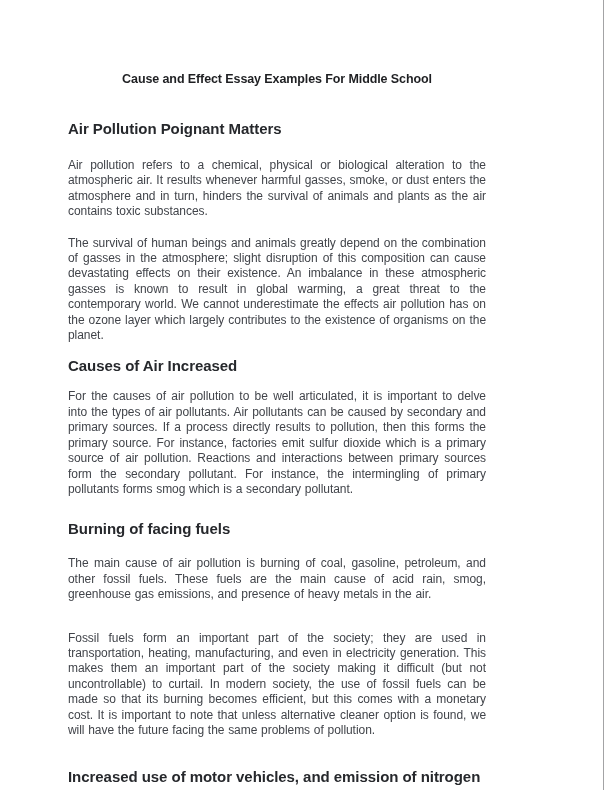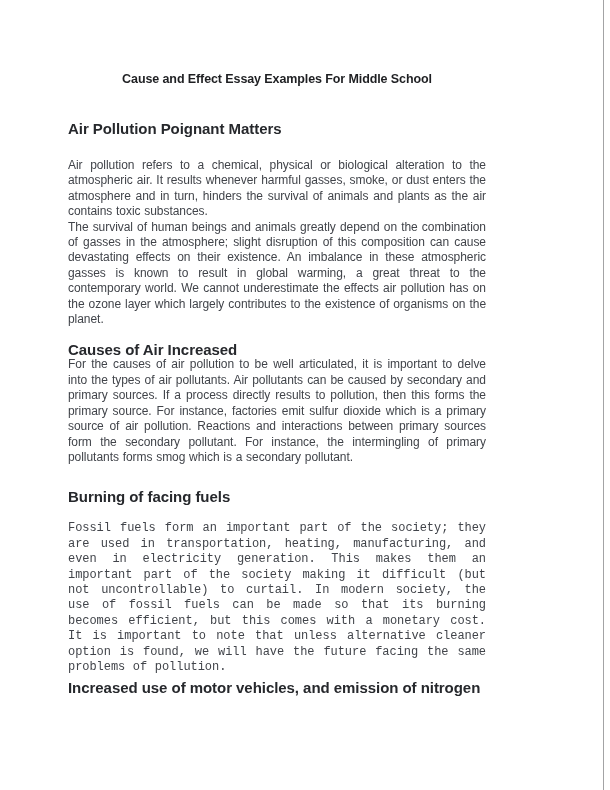--- a/index.html
+++ b/index.html
@@ -43,24 +43,24 @@
     font-size: 12px;
     line-height: 15.4px;
     color: #41444a;
     text-align: justify;
     letter-spacing: -0.05px;
     word-spacing: 0.5px;
   }
   .mt33 { margin-top: 33px; }
   .mt24 { margin-top: 24px; }
   .mt22 { margin-top: 22px; }
-  .mt21 { margin-top: 5px; }
+  .mt21 { margin-top: 31px; }
   .mt20 { margin-top: 20px; }
-  .mt17 { margin-top: 17px; font-family: Liberation Mono, monospace; }
-  .mt16 { }
+  .mt17 { margin-top: 28px; }
+  .mt16 { margin-top: 16px; }
   .mt15 { margin-top: 15px; }
   .edge-line {
     position: absolute;
     top: 0;
     right: 6px;
     width: 1px;
     height: 790px;
     background: #a3a3a5;
   }
 </style>
@@ -76,20 +76,21 @@
   <p class="para mt22">Air pollution refers to a chemical, physical or biological alteration to the atmospheric air. It results whenever harmful gasses, smoke, or dust enters the atmosphere and in turn, hinders the survival of animals and plants as the air contains toxic substances.</p>
 
   <p class="para mt16">The survival of human beings and animals greatly depend on the combination of gasses in the atmosphere; slight disruption of this composition can cause devastating effects on their existence. An imbalance in these atmospheric gasses is known to result in global warming, a great threat to the contemporary world. We cannot underestimate the effects air pollution has on the ozone layer which largely contributes to the existence of organisms on the planet.</p>
 
   <h2 class="subhead mt15">Causes of Air Increased</h2>
 
   <p class="para mt16">For the causes of air pollution to be well articulated, it is important to delve into the types of air pollutants. Air pollutants can be caused by secondary and primary sources. If a process directly results to pollution, then this forms the primary source. For instance, factories emit sulfur dioxide which is a primary source of air pollution. Reactions and interactions between primary sources form the secondary pollutant. For instance, the intermingling of primary pollutants forms smog which is a secondary pollutant.</p>
 
   <h2 class="subhead mt24">Burning of facing fuels</h2>
 
+  <p class="para mt20">The main cause of air pollution is burning of coal, gasoline, petroleum, and other fossil fuels. These fuels are the main cause of acid rain, smog, greenhouse gas emissions, and presence of heavy metals in the air.</p>
 
   <p class="para mt17">Fossil fuels form an important part of the society; they are used in transportation, heating, manufacturing, and even in electricity generation. This makes them an important part of the society making it difficult (but not uncontrollable) to curtail. In modern society, the use of fossil fuels can be made so that its burning becomes efficient, but this comes with a monetary cost. It is important to note that unless alternative cleaner option is found, we will have the future facing the same problems of pollution.</p>
 
   <h2 class="subhead mt21">Increased use of motor vehicles, and emission of nitrogen</h2>
 
 </div>
 
 <div class="edge-line"></div>
 
 </body></html>

